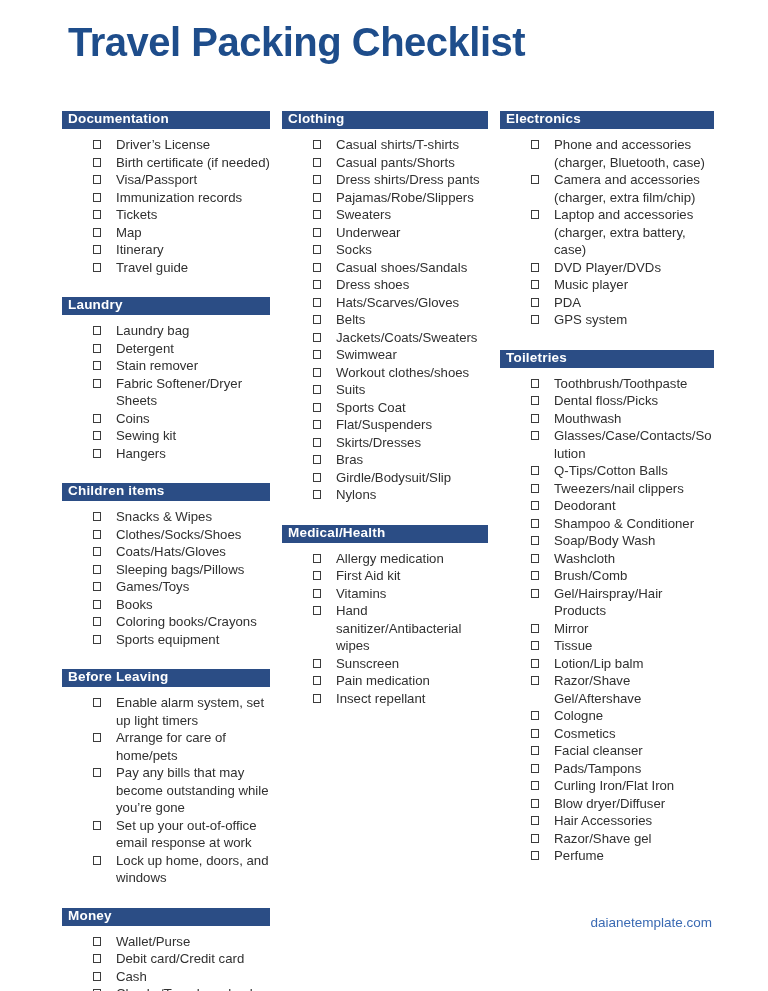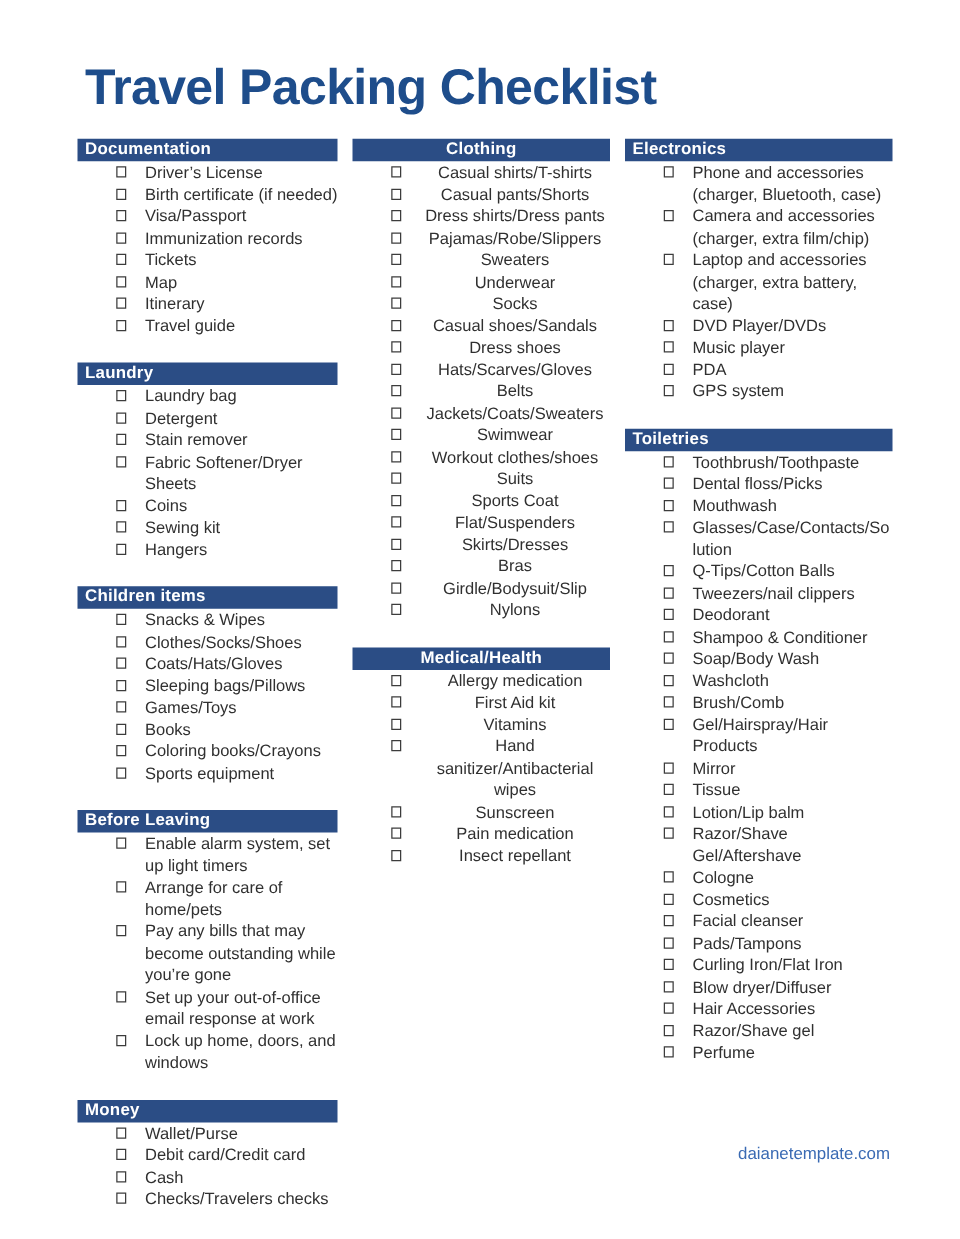--- a/index.html
+++ b/index.html
@@ -9,48 +9,48 @@
     font-family: "Liberation Sans", sans-serif;
     overflow: hidden;
   }
   .page {
     position: relative;
     width: 768px; height: 991px;
     background: #ffffff;
   }
   .title {
     position: absolute;
-    left: 68px; top: 48px;
+    left: 68px; top: 20px;
     font-size: 40px;
     font-weight: bold;
     letter-spacing: -0.5px;
     color: #1e4d8b;
     white-space: nowrap;
   }
   .cols {
     position: absolute;
     left: 62px; top: 111px;
     width: 652px;
     display: flex;
     gap: 12px;
     align-items: flex-start;
   }
   .col { width: 208px; flex: 0 0 auto; }
-  .col:nth-child(2) { width: 206px; text-align: center; }
+  .col:nth-child(2) { width: 206px; }
   .col:nth-child(3) { width: 214px; }
   section { margin-bottom: 21px; }
   .hdr {
     background: #2b4d85;
     color: #ffffff;
     font-size: 13.5px;
     font-weight: bold;
     padding: 0 6px 3px 6px;
     letter-spacing: 0.2px;
   }
-  .items { padding-top: 0; }
+  .items { padding-top: 7px; }
   .item {
     display: flex;
     align-items: flex-start;
     padding-left: 31px;
   }
   .cb {
     flex: 0 0 auto;
     width: 8px; height: 9px;
     border: 1.4px solid #3c3c3c;
     margin-top: 4px;

